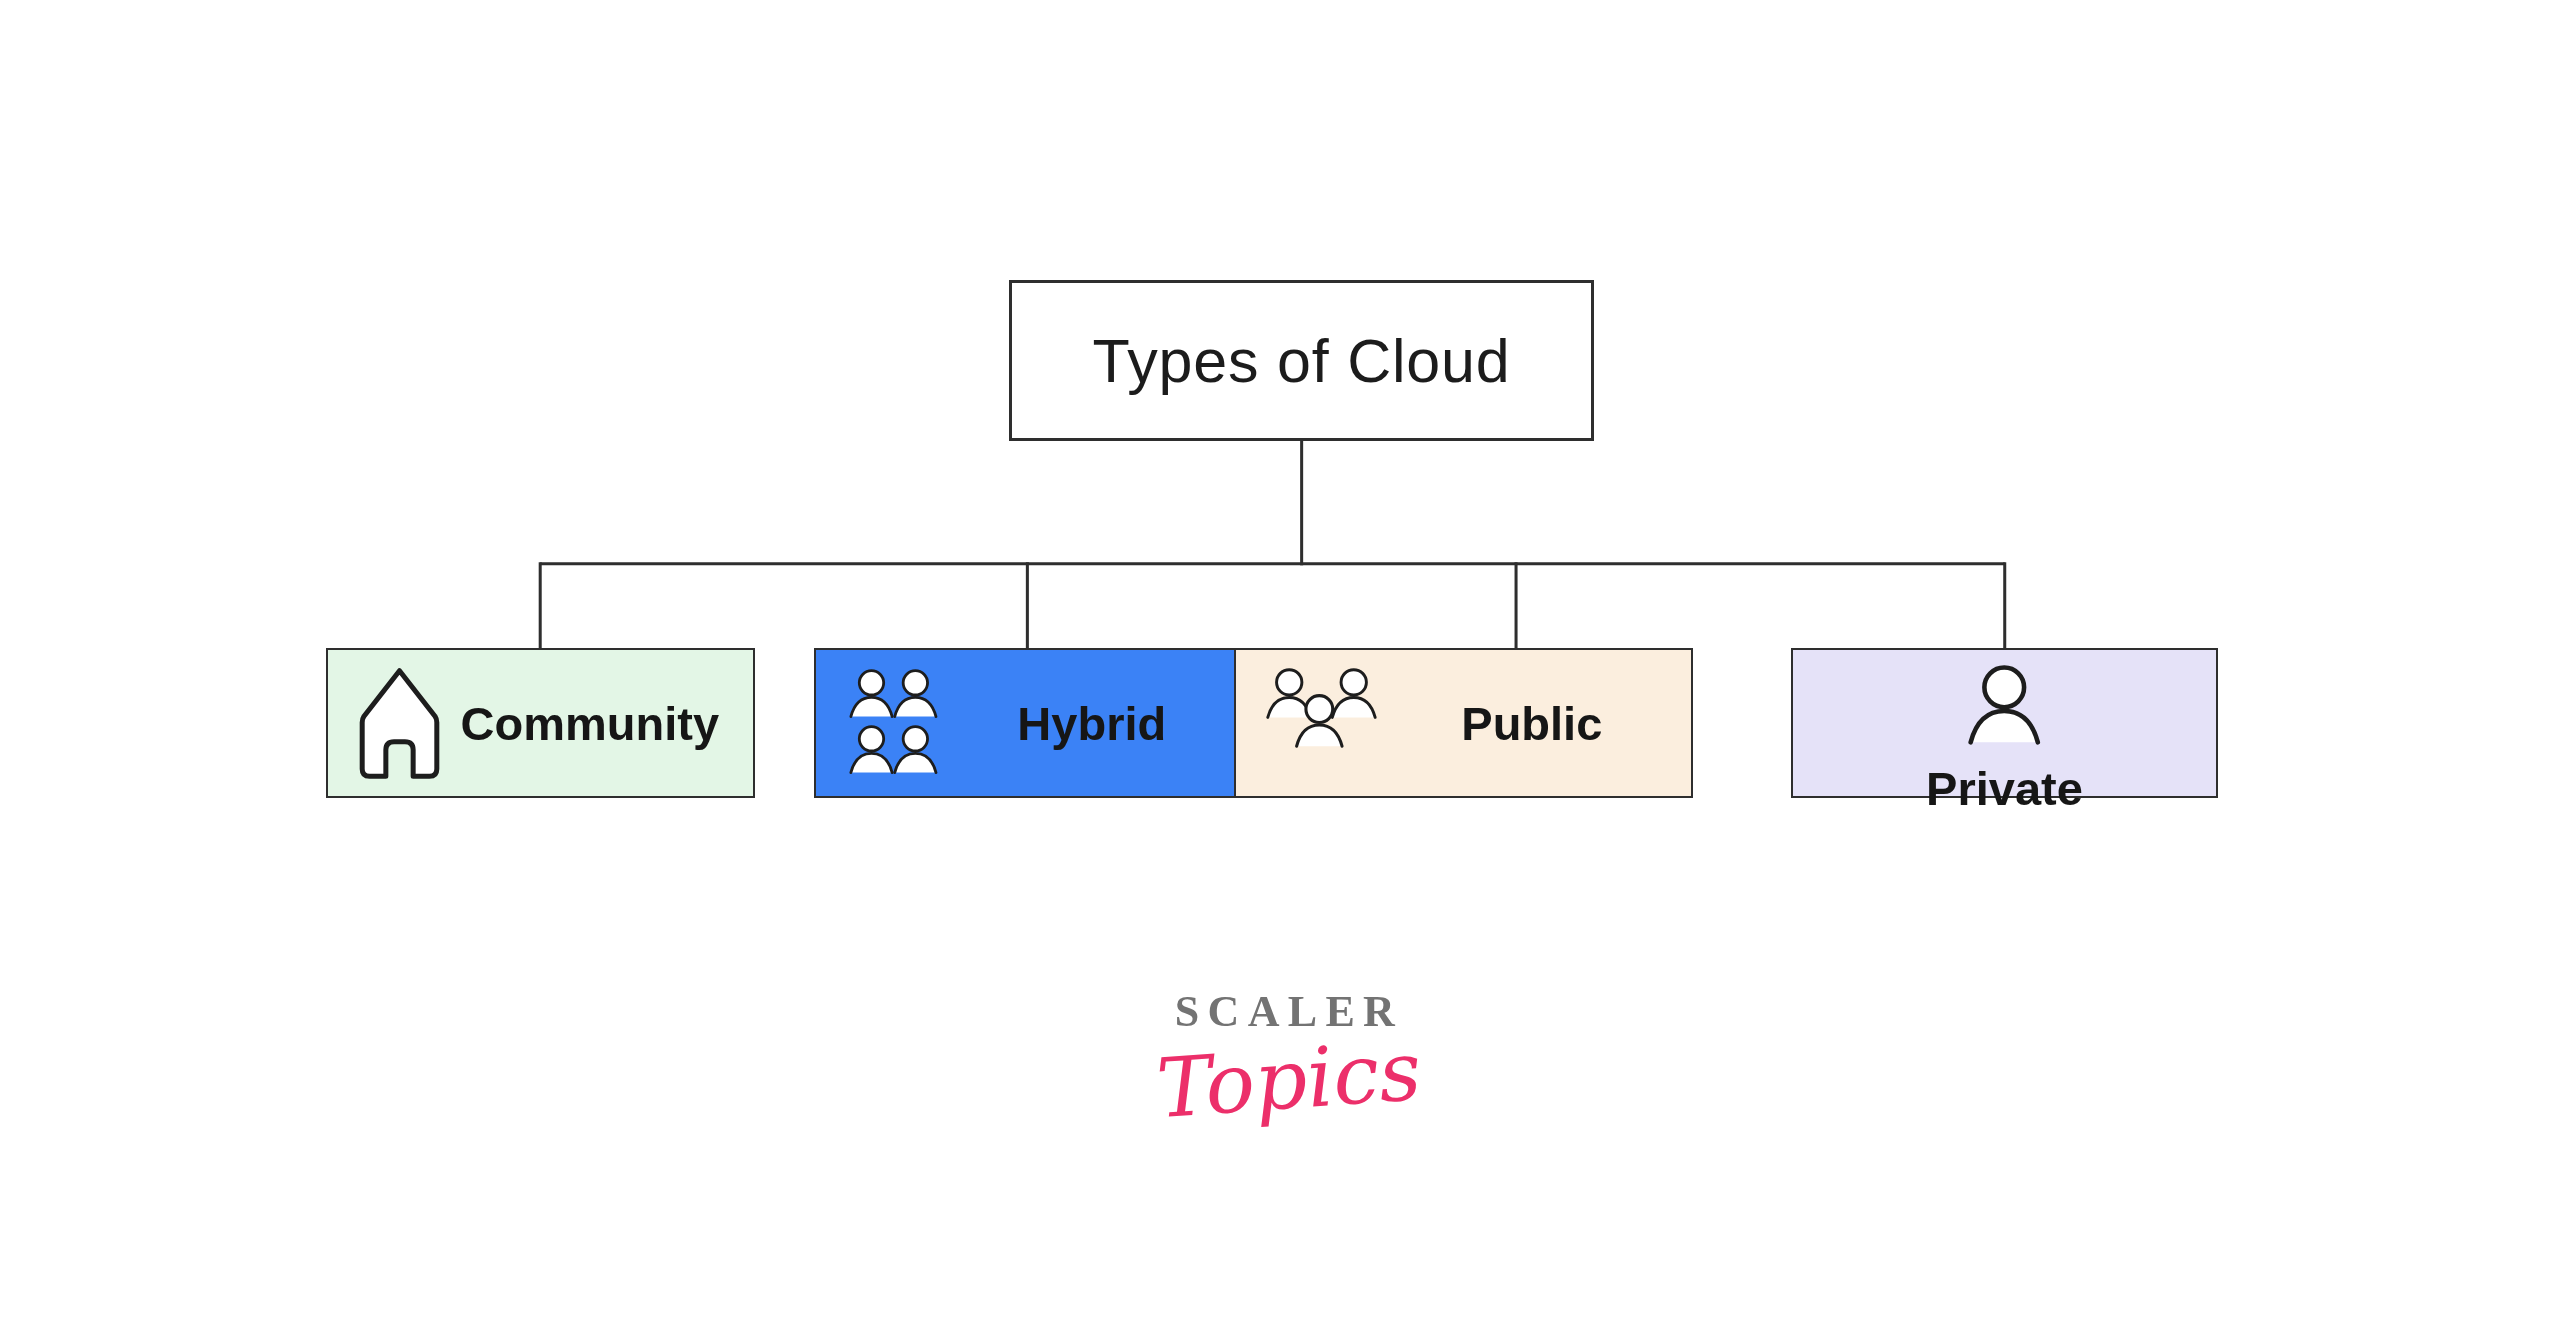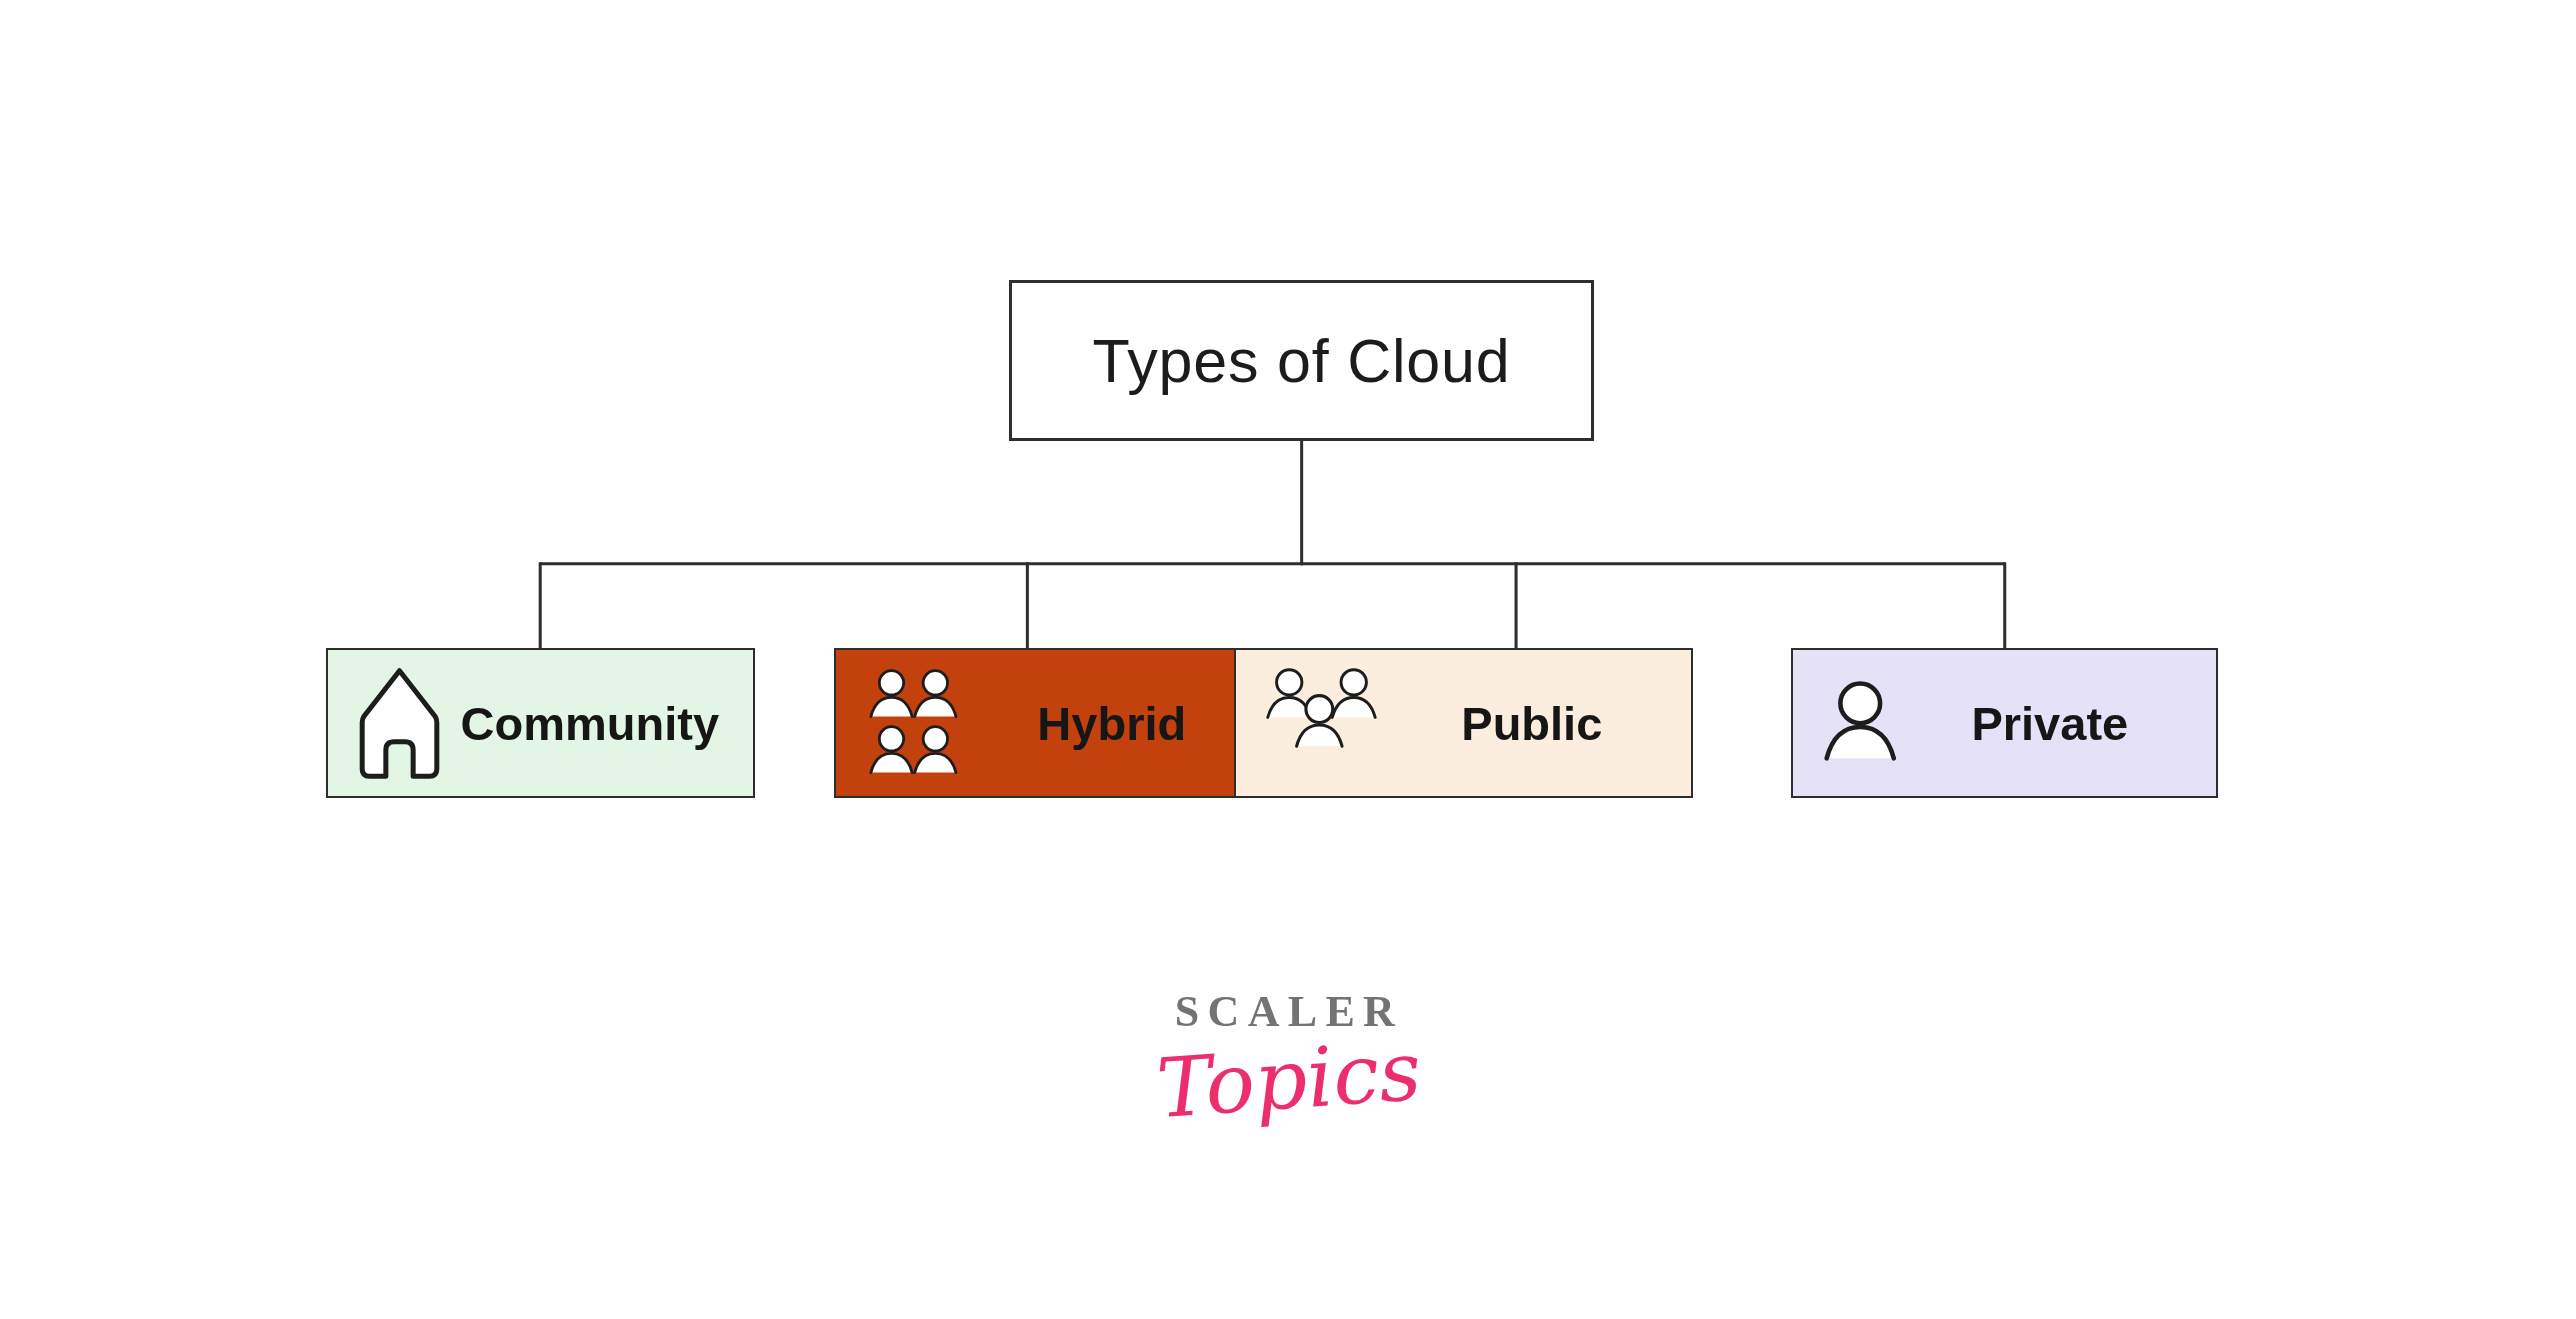--- a/index.html
+++ b/index.html
@@ -74,21 +74,21 @@
 
   <div class="node child-node node-community" style="background: rgb(227, 246, 230);">
     <span class="icon-wrap">
       <svg width="91" height="114" viewBox="0 0 100 125">
         <path d="M50,5 L89,55 Q91,58 91,62 L91,113 Q91,121 83,121 L65,121 L65,92 Q65,83 56,83 L44,83 Q35,83 35,92 L35,121 L17,121 Q9,121 9,113 L9,62 Q9,58 11,55 Z" fill="#ffffff" stroke="#1d1d1d" stroke-width="5.5" stroke-linejoin="round"></path>
       </svg>
     </span>
     <span class="child-label">Community</span>
   </div>
 
-  <div class="node child-node node-hybrid" style="background: #c2410c; margin-left: 20px;">
+  <div class="node child-node node-hybrid" style="background: #3b82f6;">
     <span class="icon-wrap">
       <svg width="121" height="114" viewBox="0 0 160 150">
         <use href="#person-glyph" transform="translate(8,2) scale(0.62)"></use>
         <use href="#person-glyph" transform="translate(66,2) scale(0.62)"></use>
         <use href="#person-glyph" transform="translate(8,76) scale(0.62)"></use>
         <use href="#person-glyph" transform="translate(66,76) scale(0.62)"></use>
       </svg>
     </span>
     <span class="child-label">Hybrid</span>
   </div>
@@ -97,21 +97,21 @@
     <span class="icon-wrap">
       <svg width="129" height="120" viewBox="0 0 180 165">
         <use href="#person-glyph" transform="translate(4,4) scale(0.68)"></use>
         <use href="#person-glyph" transform="translate(94,4) scale(0.68)"></use>
         <use href="#person-glyph" transform="translate(44,40) scale(0.72)"></use>
       </svg>
     </span>
     <span class="child-label">Public</span>
   </div>
 
-  <div class="node child-node node-private" style="background: rgb(229, 226, 248);">
+  <div class="node child-node node-private" style="background: rgb(229, 226, 248); flex-direction: column;">
     <span class="icon-wrap">
       <svg width="83" height="92" viewBox="0 0 100 110">
         <use href="#person-glyph" transform="scale(0.92) translate(4,2)"></use>
       </svg>
     </span>
     <span class="child-label">Private</span>
   </div>
 
   <div class="logo">
     <div class="logo-primary">SCALER</div>

